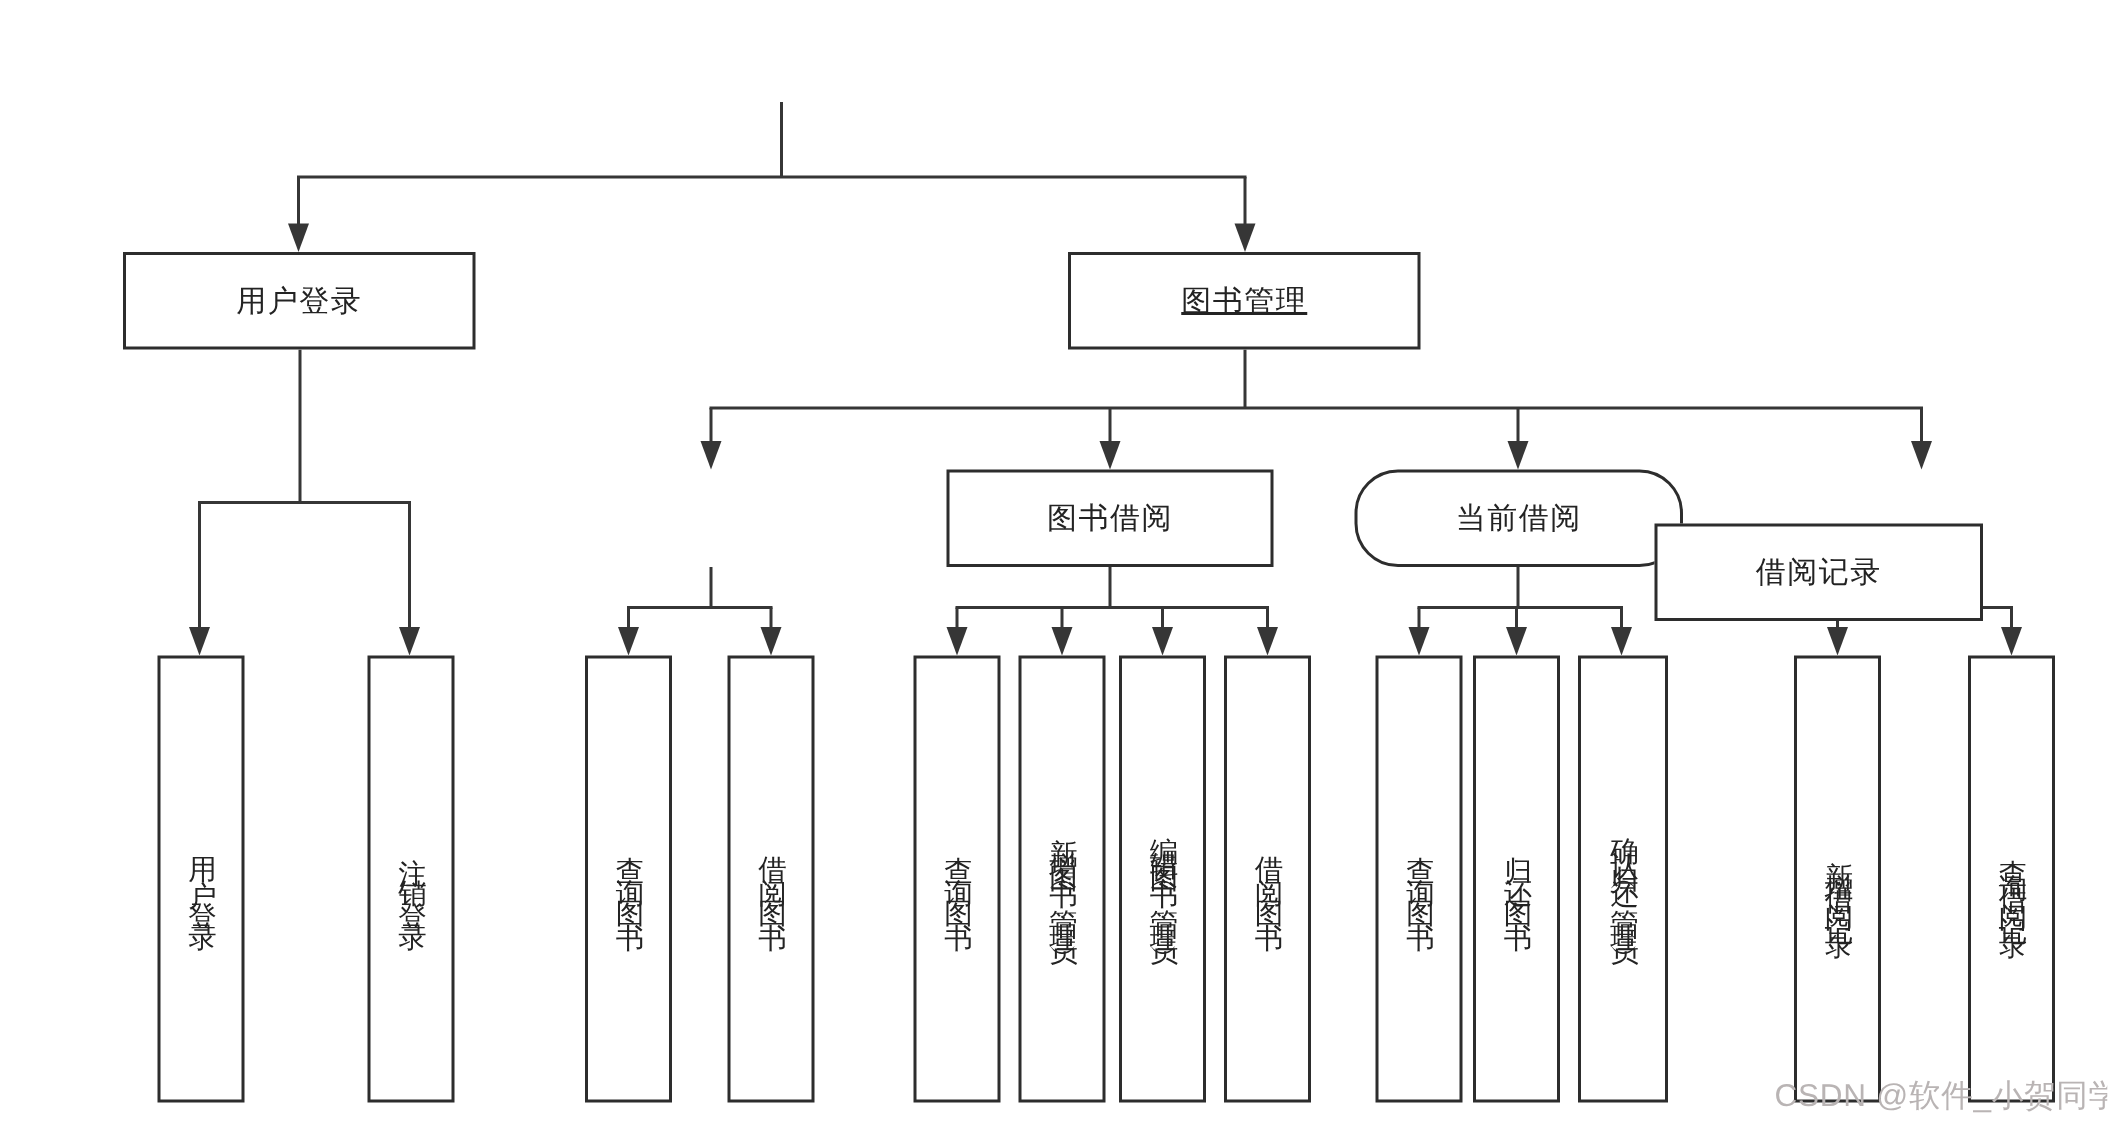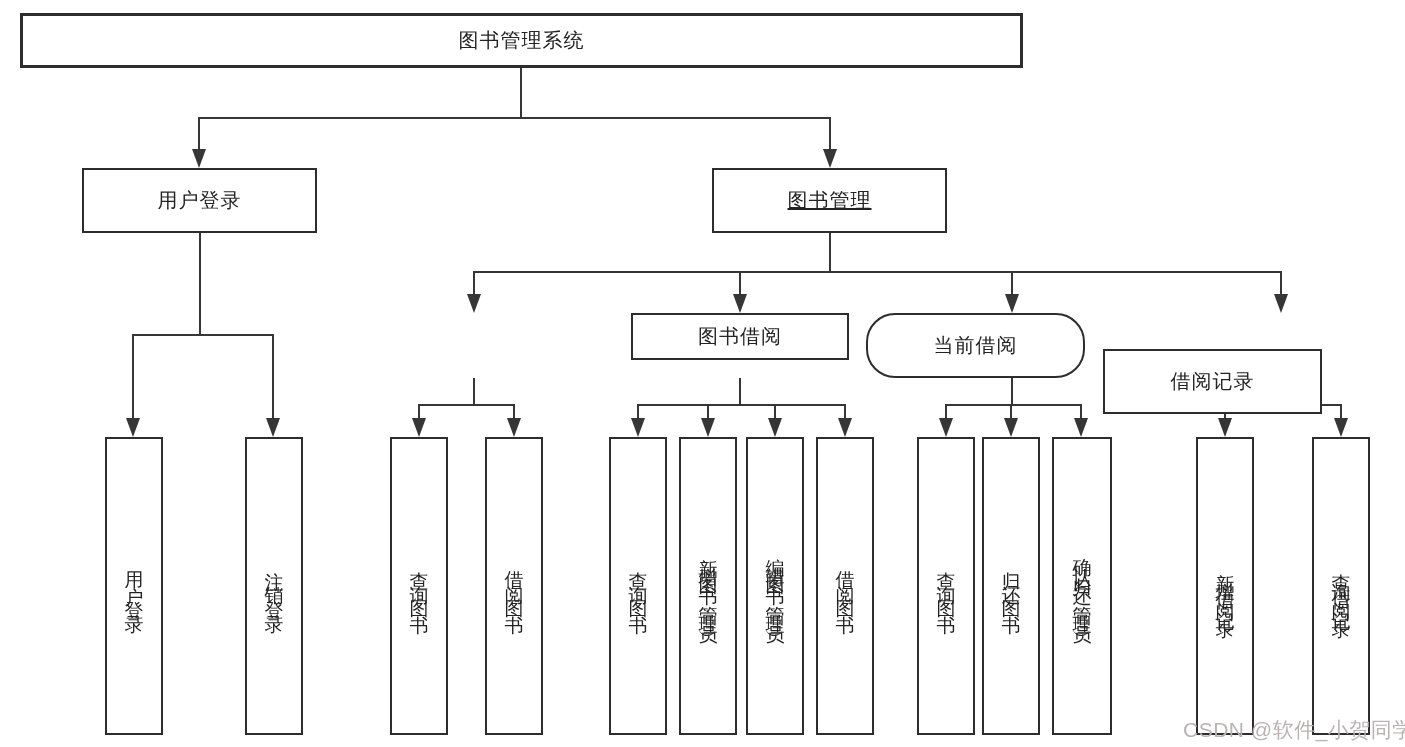--- a/index.html
+++ b/index.html
@@ -67,35 +67,32 @@
     white-space: nowrap;
     z-index: 5;
     letter-spacing: 0.5px;
   }
 </style>
 </head>
 <body>
 
 <div id="diagram" style="--line-color: #363636; --box-border: #2d2d2d; --box-bg: #ffffff; --text-color: #232323; --watermark-color: #b9b4b4; --page-bg: #ffffff;">
 
-  <div class="node h-node root-node" style="left:20px; top:13px; width:1003px; height:55px;">
-    <span>图书管理系统</span>
-  </div>
 
   <div class="node h-node" style="left:82px; top:168px; width:235px; height:65px;">
     <span>用户登录</span>
   </div>
   <div class="node h-node" style="left:712px; top:168px; width:235px; height:65px;text-decoration:underline;">
     <span>图书管理</span>
   </div>
 
-  <div class="node h-node" style="left:631px; top:313px; width:218px; height:47px;">
+  <div class="node h-node" style="left:631px; top:313px; width:218px; height:65px;">
     <span>图书借阅</span>
   </div>
-  <div class="node h-node" style="left:866px; top:313px; width:219px; height:65px;border-radius:29px;">
+  <div class="node h-node" style="left:903px; top:313px; width:219px; height:65px;border-radius:29px;">
     <span>当前借阅</span>
   </div>
   <div class="node h-node" style="left:1103px; top:313px; width:219px; height:65px;margin-top:36px;">
     <span>借阅记录</span>
   </div>
 
   <div class="node v-node" style="left:105px; top:437px; width:58px; height:298px;">
     <span class="loose">用户登录</span>
   </div>
   <div class="node v-node" style="left:245px; top:437px; width:58px; height:298px;">

